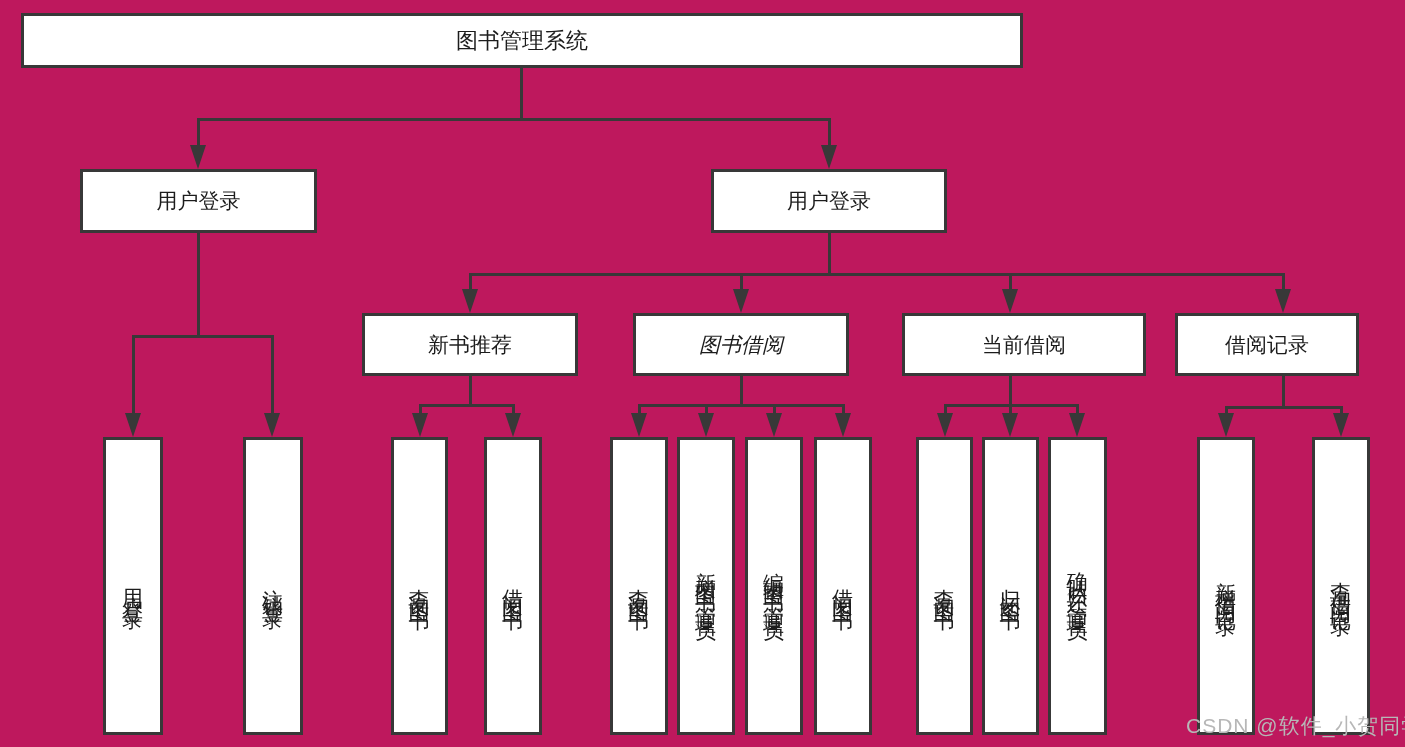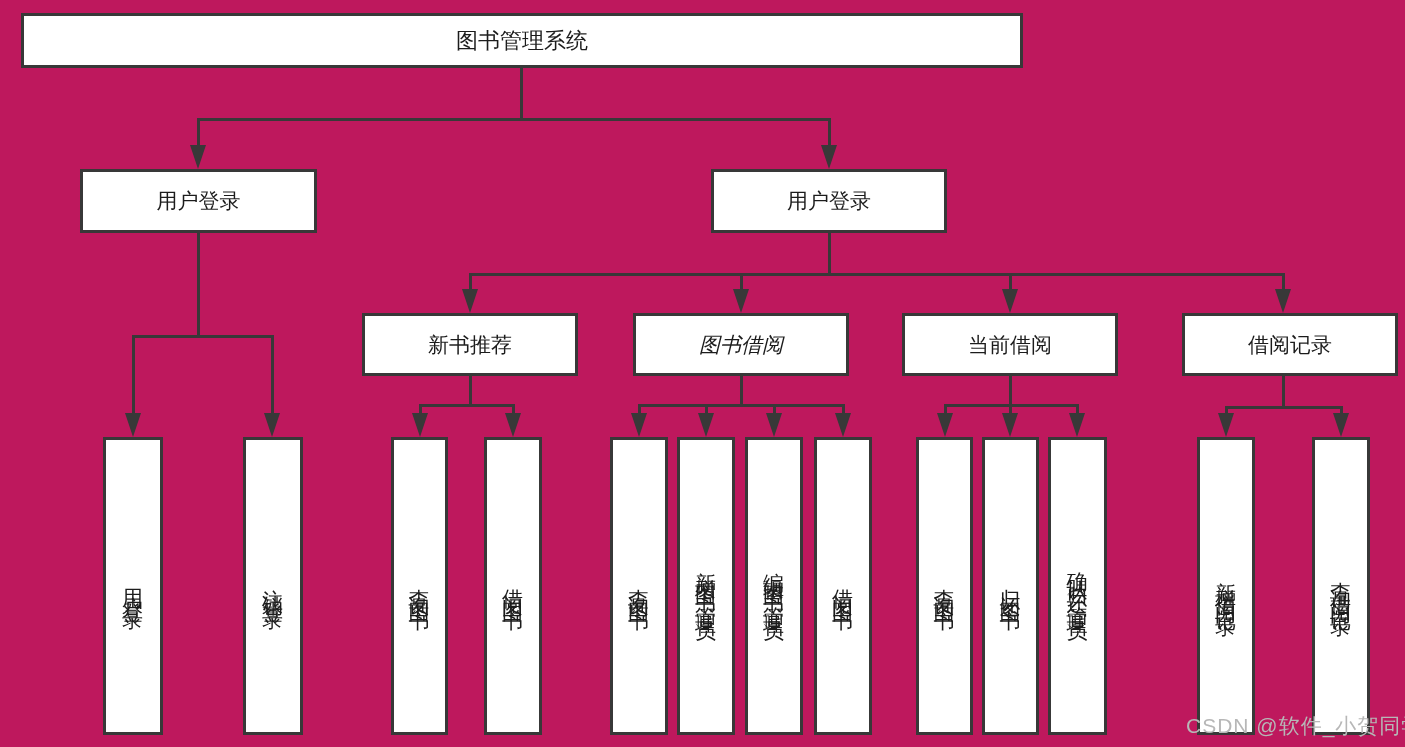--- a/index.html
+++ b/index.html
@@ -94,24 +94,24 @@
   <div class="arrow" style="left:1002px;top:289px;"></div>
   <div class="vline" style="left:1282px;top:273px;height:18px;"></div>
   <div class="arrow" style="left:1275px;top:289px;"></div>
 
   <div class="node" style="left:362px;top:313px;width:216px;height:63px;">
     <span>新书推荐</span>
   </div>
   <div class="node" style="left:633px;top:313px;width:216px;height:63px;font-style:italic;">
     <span>图书借阅</span>
   </div>
-  <div class="node" style="left:902px;top:313px;width:216px;height:63px;">
+  <div class="node" style="left:902px;top:313px;width:244px;height:63px;">
     <span>当前借阅</span>
   </div>
-  <div class="node" style="left:1175px;top:313px;width:216px;height:63px;margin-left:7px;">
+  <div class="node" style="left:1175px;top:313px;width:184px;height:63px;">
     <span>借阅记录</span>
   </div>
 
   <div class="vline" style="left:469px;top:376px;height:30px;"></div>
   <div class="hline" style="left:419px;top:404px;width:96px;"></div>
   <div class="vline" style="left:419px;top:404px;height:13px;"></div>
   <div class="arrow" style="left:412px;top:413px;"></div>
   <div class="vline" style="left:512px;top:404px;height:13px;"></div>
   <div class="arrow" style="left:505px;top:413px;"></div>
 

